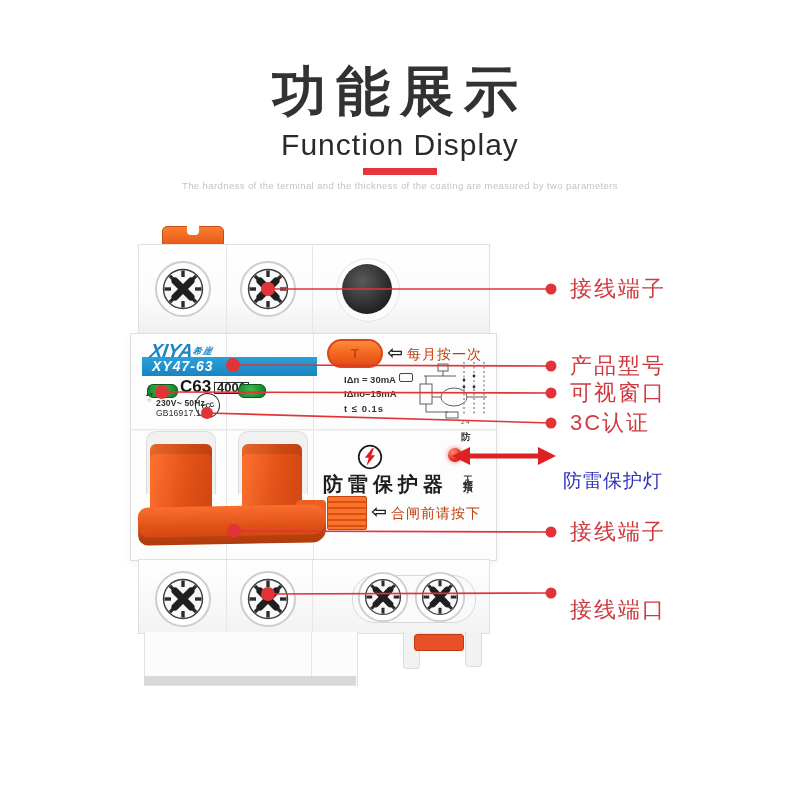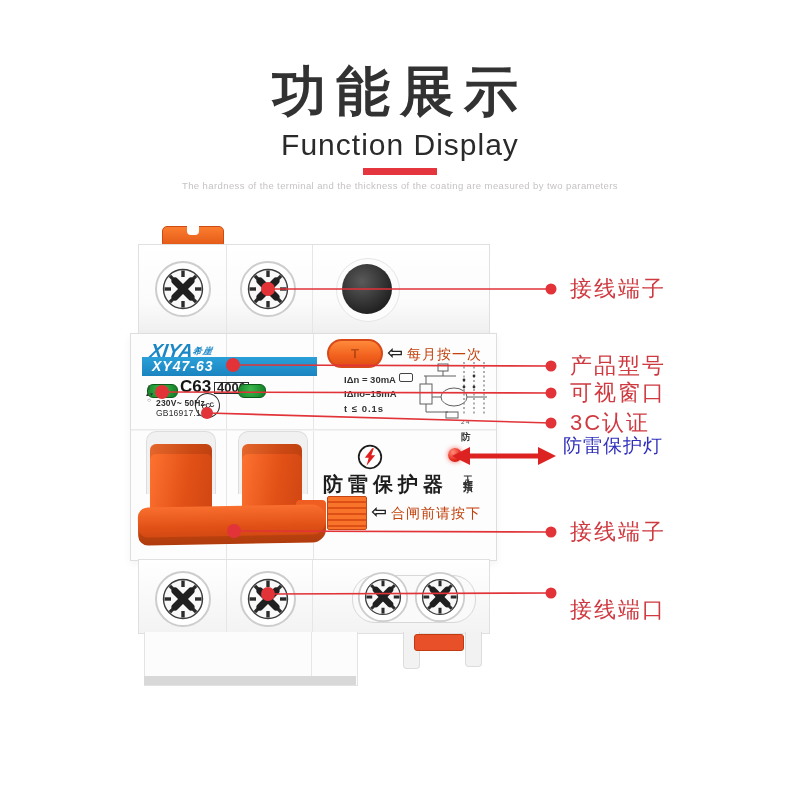--- a/index.html
+++ b/index.html
@@ -265,16 +265,16 @@
     <polygon points="452,456 470,447 470,465"></polygon>
     <polygon points="556,456 538,447 538,465"></polygon>
   </g>
 </svg>
 
 <div class="labels">
   <div class="abs callout-label" style="left:570px;top:289px">接线端子</div>
   <div class="abs callout-label" style="left:570px;top:366px">产品型号</div>
   <div class="abs callout-label" style="left:570px;top:393px">可视窗口</div>
   <div class="abs callout-label" style="left:570px;top:423px">3C认证</div>
-  <div class="abs callout-label blue" style="left:563px;top:446px">防雷保护灯</div>
+  <div class="abs callout-label blue" style="left:563px;top:481px">防雷保护灯</div>
   <div class="abs callout-label" style="left:570px;top:532px">接线端子</div>
   <div class="abs callout-label" style="left:570px;top:610px">接线端口</div>
 </div>
 
 </body></html>

